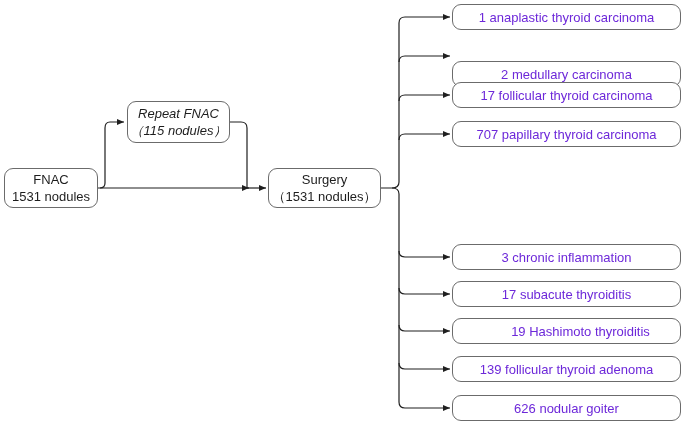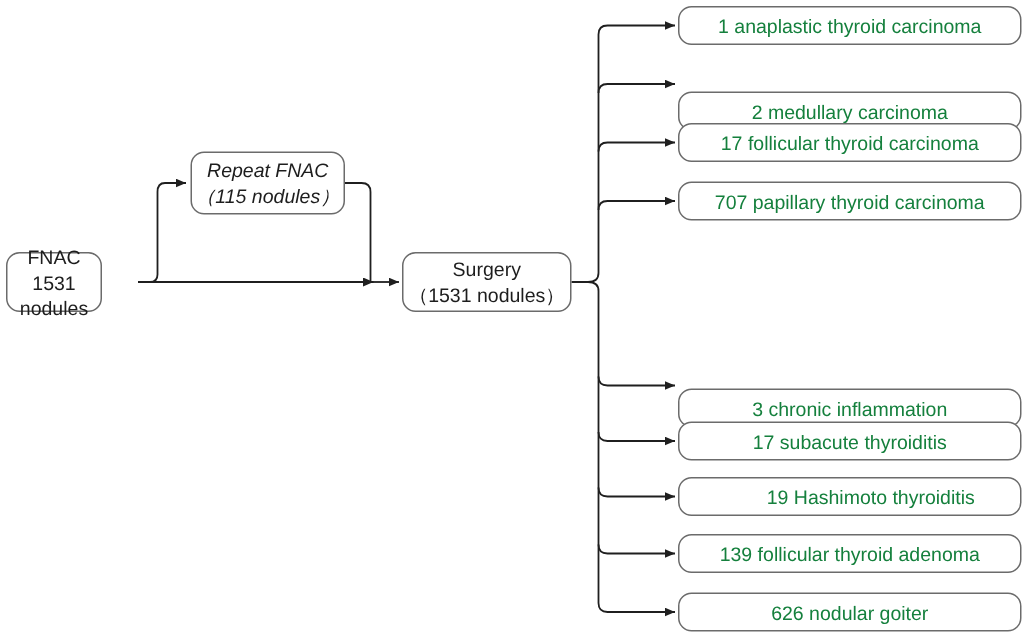--- a/index.html
+++ b/index.html
@@ -34,21 +34,21 @@
     height:26px;
     box-sizing:border-box;
     background:#ffffff;
     border:1.4px solid #6b6b6b;
     border-radius:9px;
     display:flex;
     align-items:center;
     justify-content:center;
     text-align:center;
     font-size:13px;
-    color:#15803d;
+    color:#6d28d9;
     white-space:nowrap;
   }
 </style>
 </head>
 <body>
 
 <div class="canvas">
 
   <svg class="connectors" viewBox="0 0 685 427" xmlns="http://www.w3.org/2000/svg">
     <defs>
@@ -74,21 +74,21 @@
       <path d="M 399 101 Q 399 95 405 95 H 450" marker-end="url(#arrow)"></path>
       <path d="M 399 140 Q 399 134 405 134 H 450" marker-end="url(#arrow)"></path>
 
       <path d="M 399 251 Q 399 257 405 257 H 450" marker-end="url(#arrow)"></path>
       <path d="M 399 288 Q 399 294 405 294 H 450" marker-end="url(#arrow)"></path>
       <path d="M 399 325 Q 399 331 405 331 H 450" marker-end="url(#arrow)"></path>
       <path d="M 399 363 Q 399 369 405 369 H 450" marker-end="url(#arrow)"></path>
     </g>
   </svg>
 
-  <div class="node" style="left:4px;top:168px;width:64px;height:40px;">
+  <div class="node" style="left:4px;top:168px;width:94px;height:40px;">
     <span>FNAC</span>
     <span>1531 nodules</span>
   </div>
 
   <div class="node" style="left:127px;top:101px;width:103px;height:42px;font-style:italic;">
     <span>Repeat FNAC</span>
     <span>（115 nodules）</span>
   </div>
 
   <div class="node" style="left:268px;top:168px;width:113px;height:40px;">
@@ -102,21 +102,21 @@
   <div class="outcome" style="top:61px;">
       <span>2 medullary carcinoma</span>
     </div>
   <div class="outcome" style="top:82px;">
       <span>17 follicular thyroid carcinoma</span>
     </div>
   <div class="outcome" style="top:121px;">
       <span>707 papillary thyroid carcinoma</span>
     </div>
 
-  <div class="outcome" style="top:244px;margin-top:15px;">
+  <div class="outcome" style="top:244px;">
       <span>3 chronic inflammation</span>
     </div>
   <div class="outcome" style="top:281px;">
       <span>17 subacute thyroiditis</span>
     </div>
   <div class="outcome" style="top:318px;padding-left:28px;">
       <span>19 Hashimoto thyroiditis</span>
     </div>
   <div class="outcome" style="top:356px;">
       <span>139 follicular thyroid adenoma</span>

